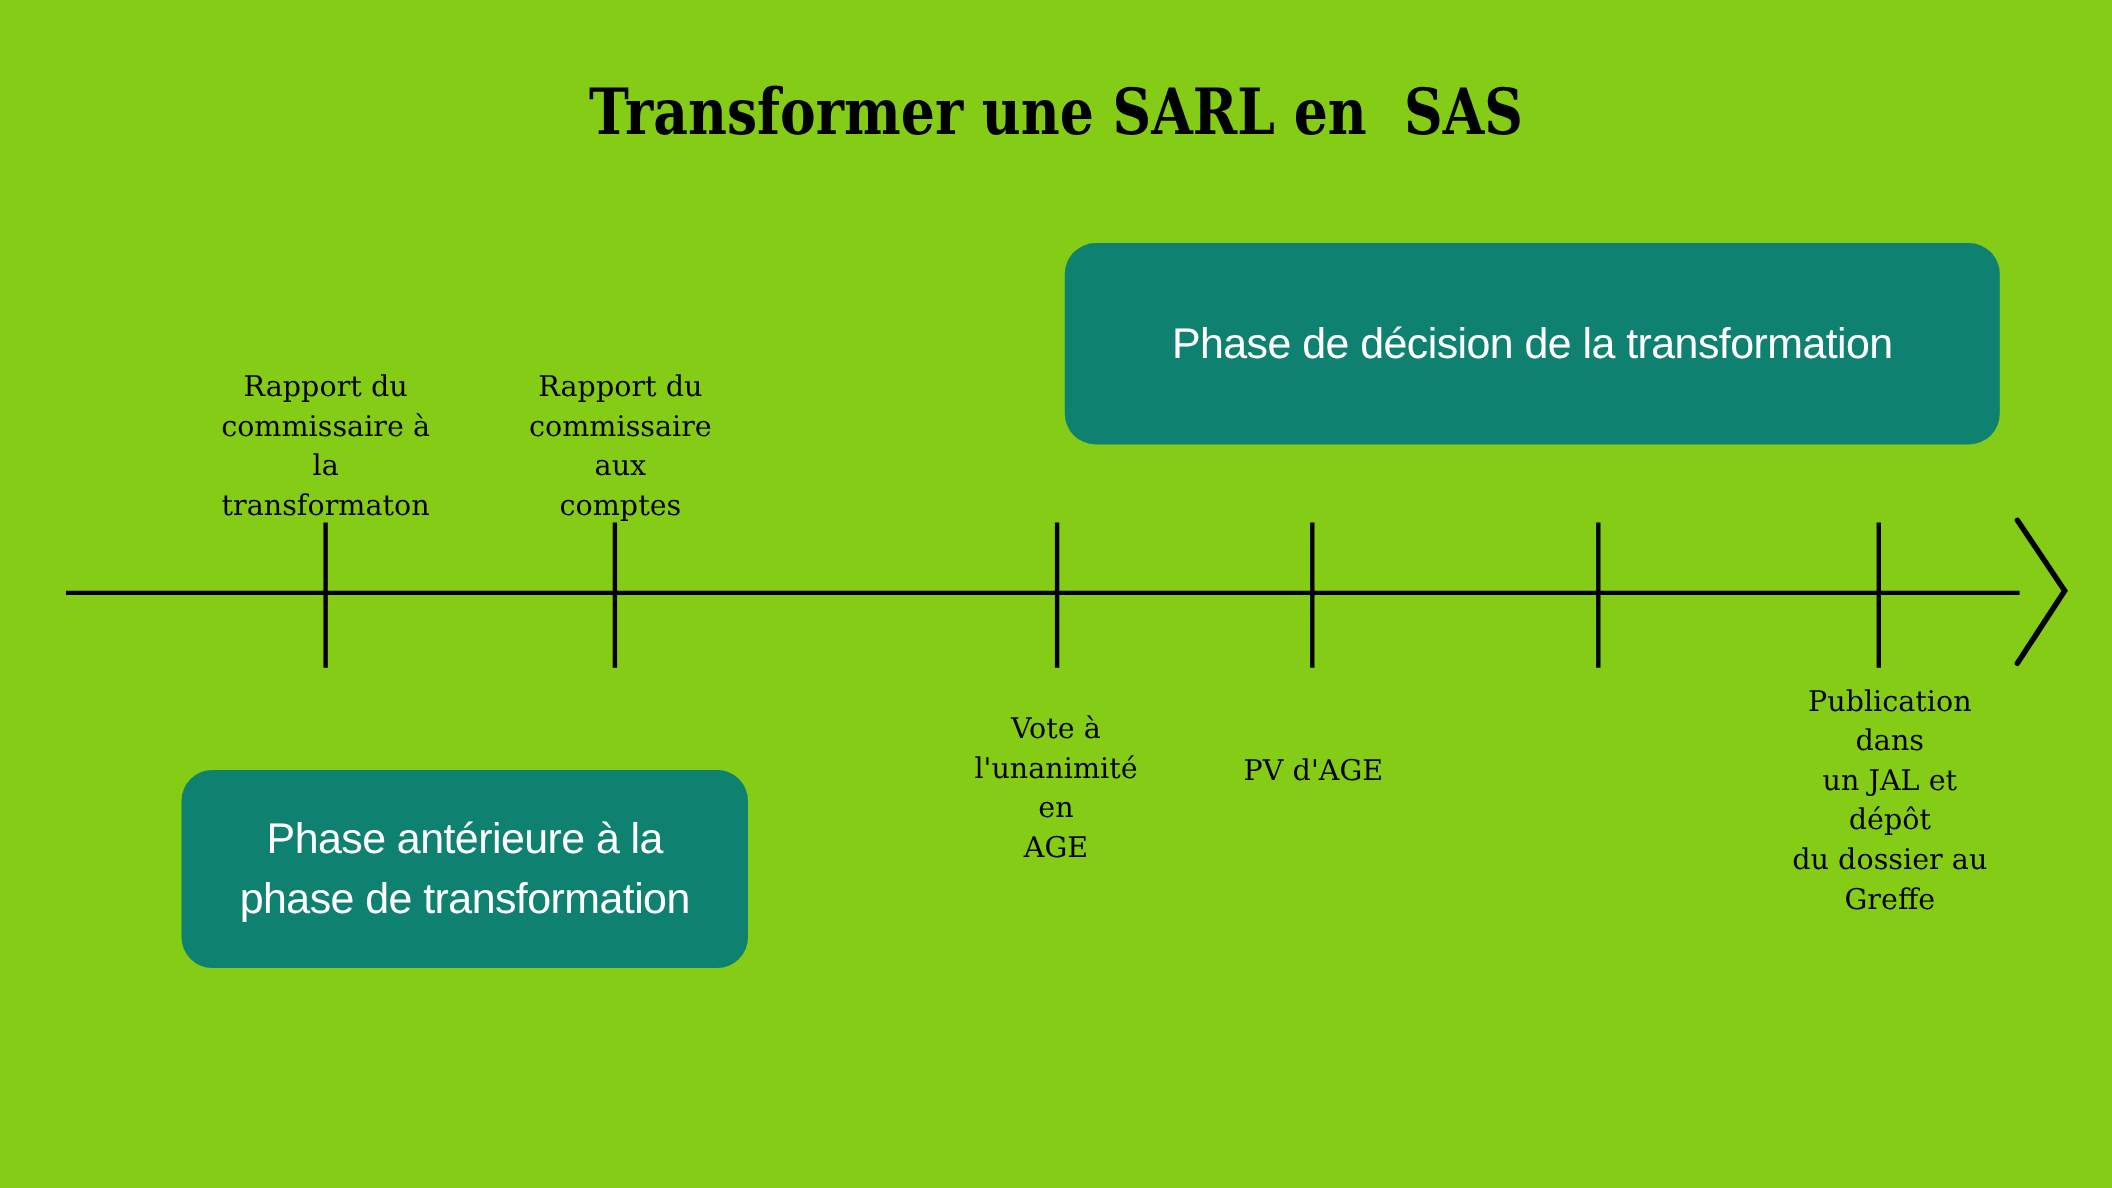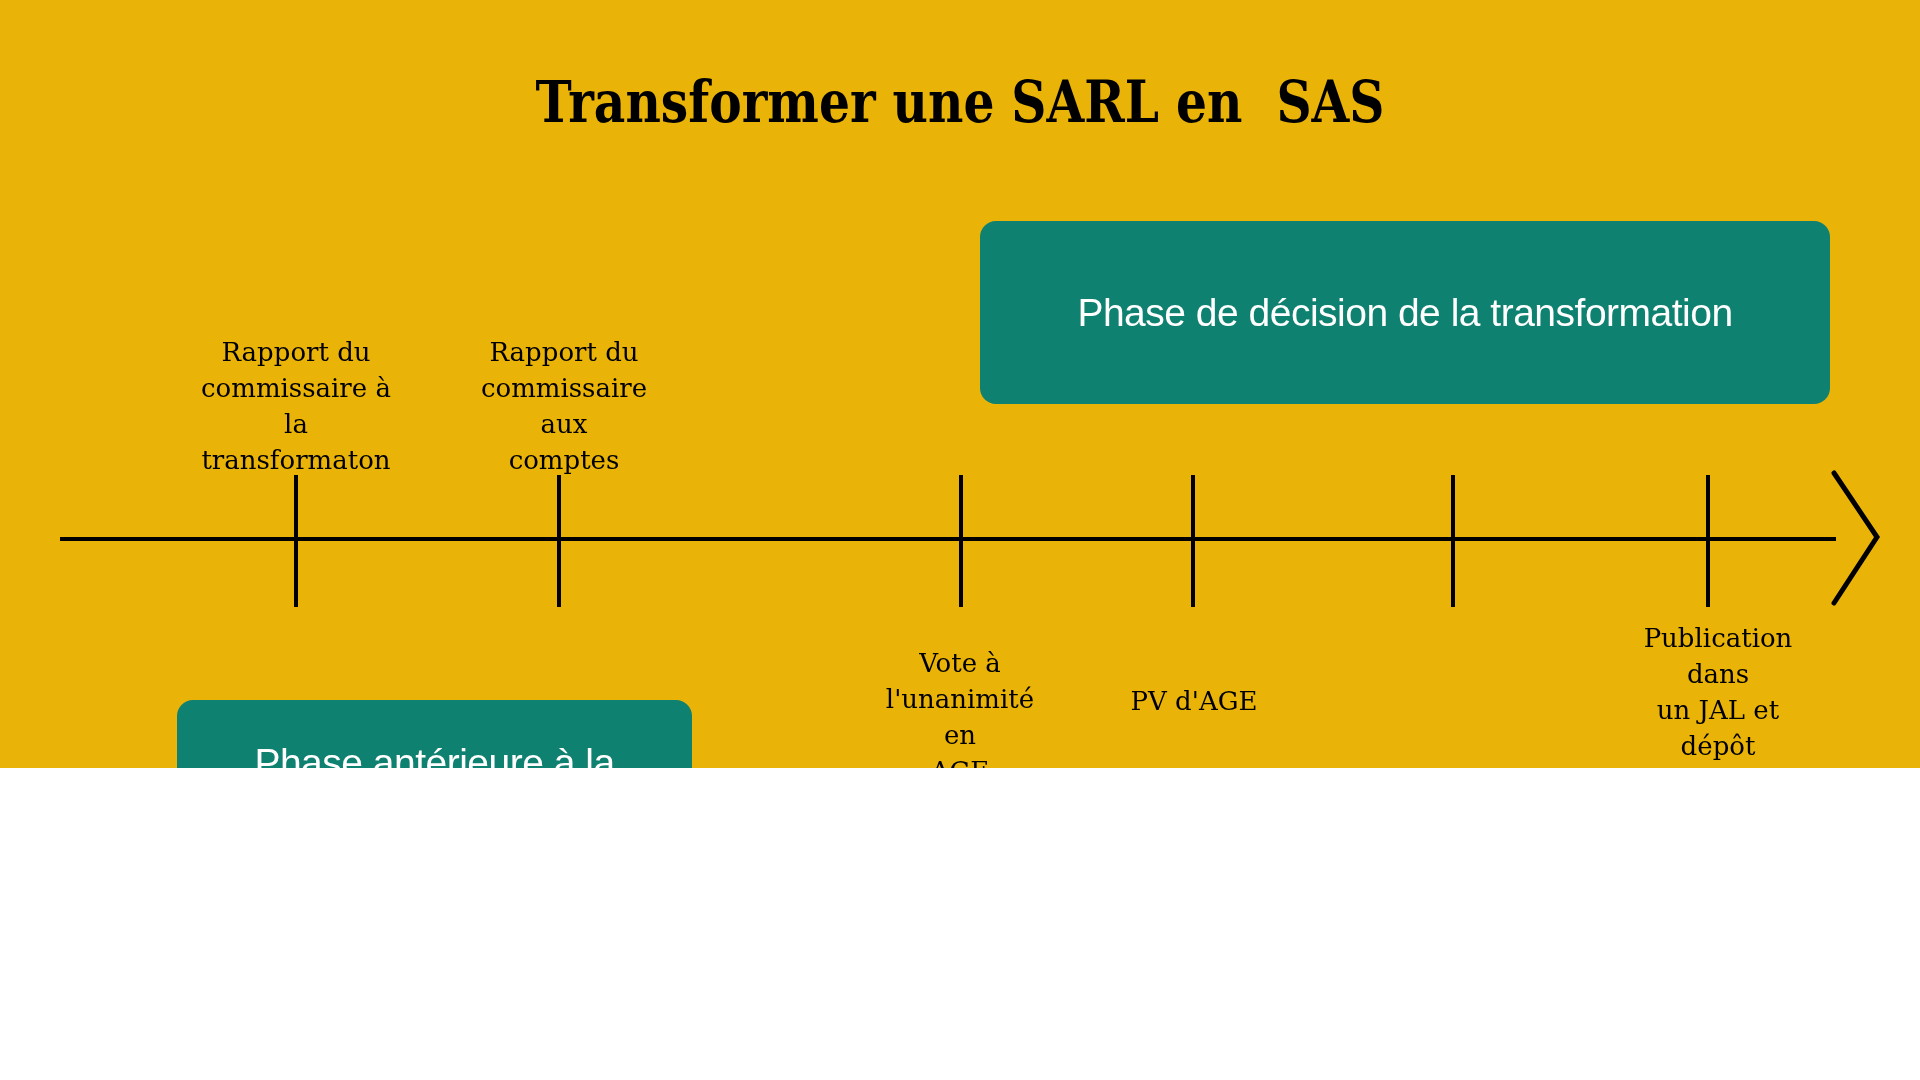--- a/index.html
+++ b/index.html
@@ -1,20 +1,20 @@
 <!DOCTYPE html>
 <html><head>
 <meta charset="utf-8">
 <style>
   html, body { margin: 0; padding: 0; background: #ffffff; }
   .canvas {
     position: relative;
     width: 1920px;
-    height: 768px;
-    background: #eab308;
+    height: 1080px;
+    background: #84cc16;
     overflow: hidden;
     font-family: "DejaVu Serif", serif;
     color: #000000;
   }
 
   
   .title {
     position: absolute;
     top: 66px;
     left: 0;
@@ -28,29 +28,28 @@
     color: #000000;
     white-space: pre;           
     transform: scaleX(0.84);    
   }
 
   
   .phase-box {
     position: absolute;
     background: #0E8170;
     color: #ffffff;
-    border-radius: 16px;
+    border-radius: 28px;
     display: flex;
     align-items: center;
     justify-content: center;
     text-align: center;
     font-family: "Liberation Sans", sans-serif;
     letter-spacing: -0.5px;
     white-space: pre-line;
-    margin-left: 12px;
   }
   .phase-top {
     left: 968px;
     top: 221px;
     width: 850px;
     height: 183px;
     font-size: 39px;
   }
   .phase-bottom {
     left: 165px;
@@ -126,16 +125,16 @@
 
   <div class="event e3">Vote à
 l'unanimité en
 AGE</div>
 
   <div class="event e4">PV d'AGE</div>
 
 
   <div class="event e6">Publication dans
 un JAL et dépôt
-du statuts au
+du dossier au
 Greffe</div>
 
 </div>
 
 </body></html>

